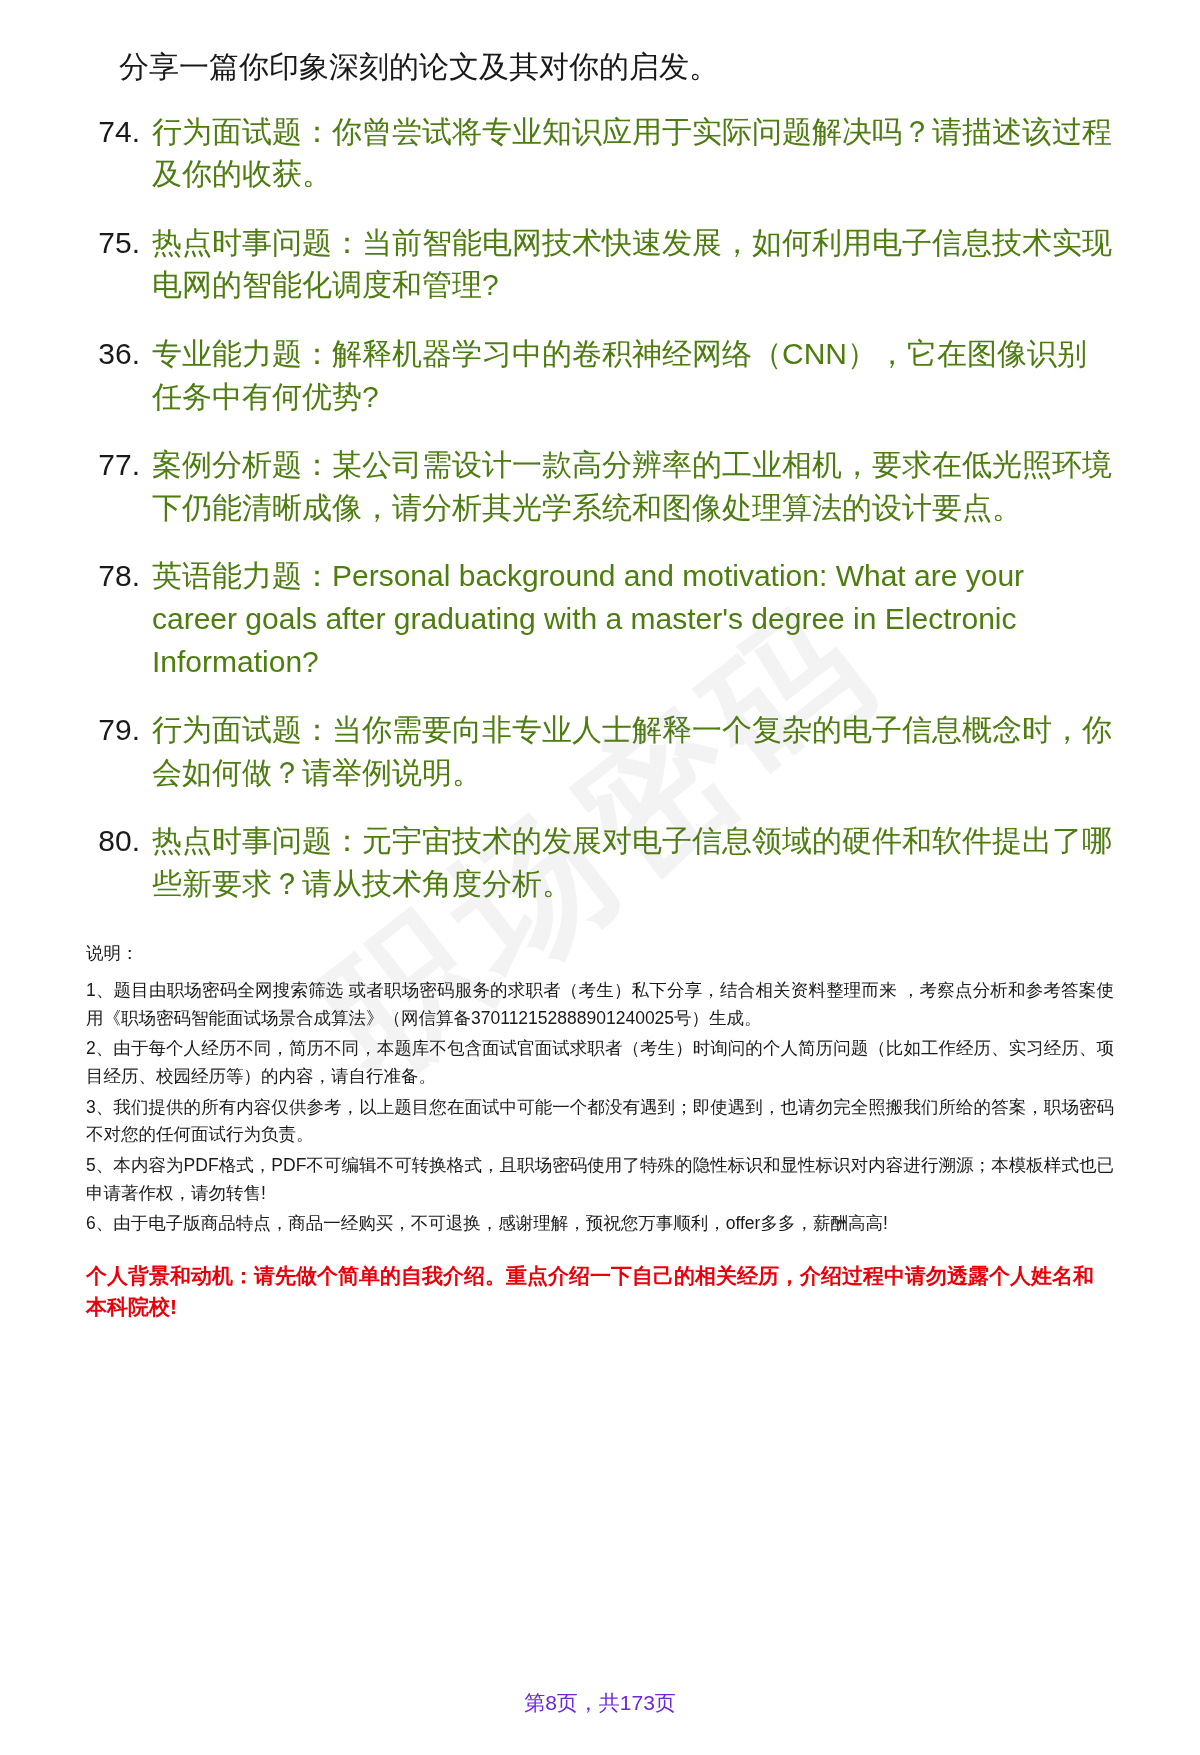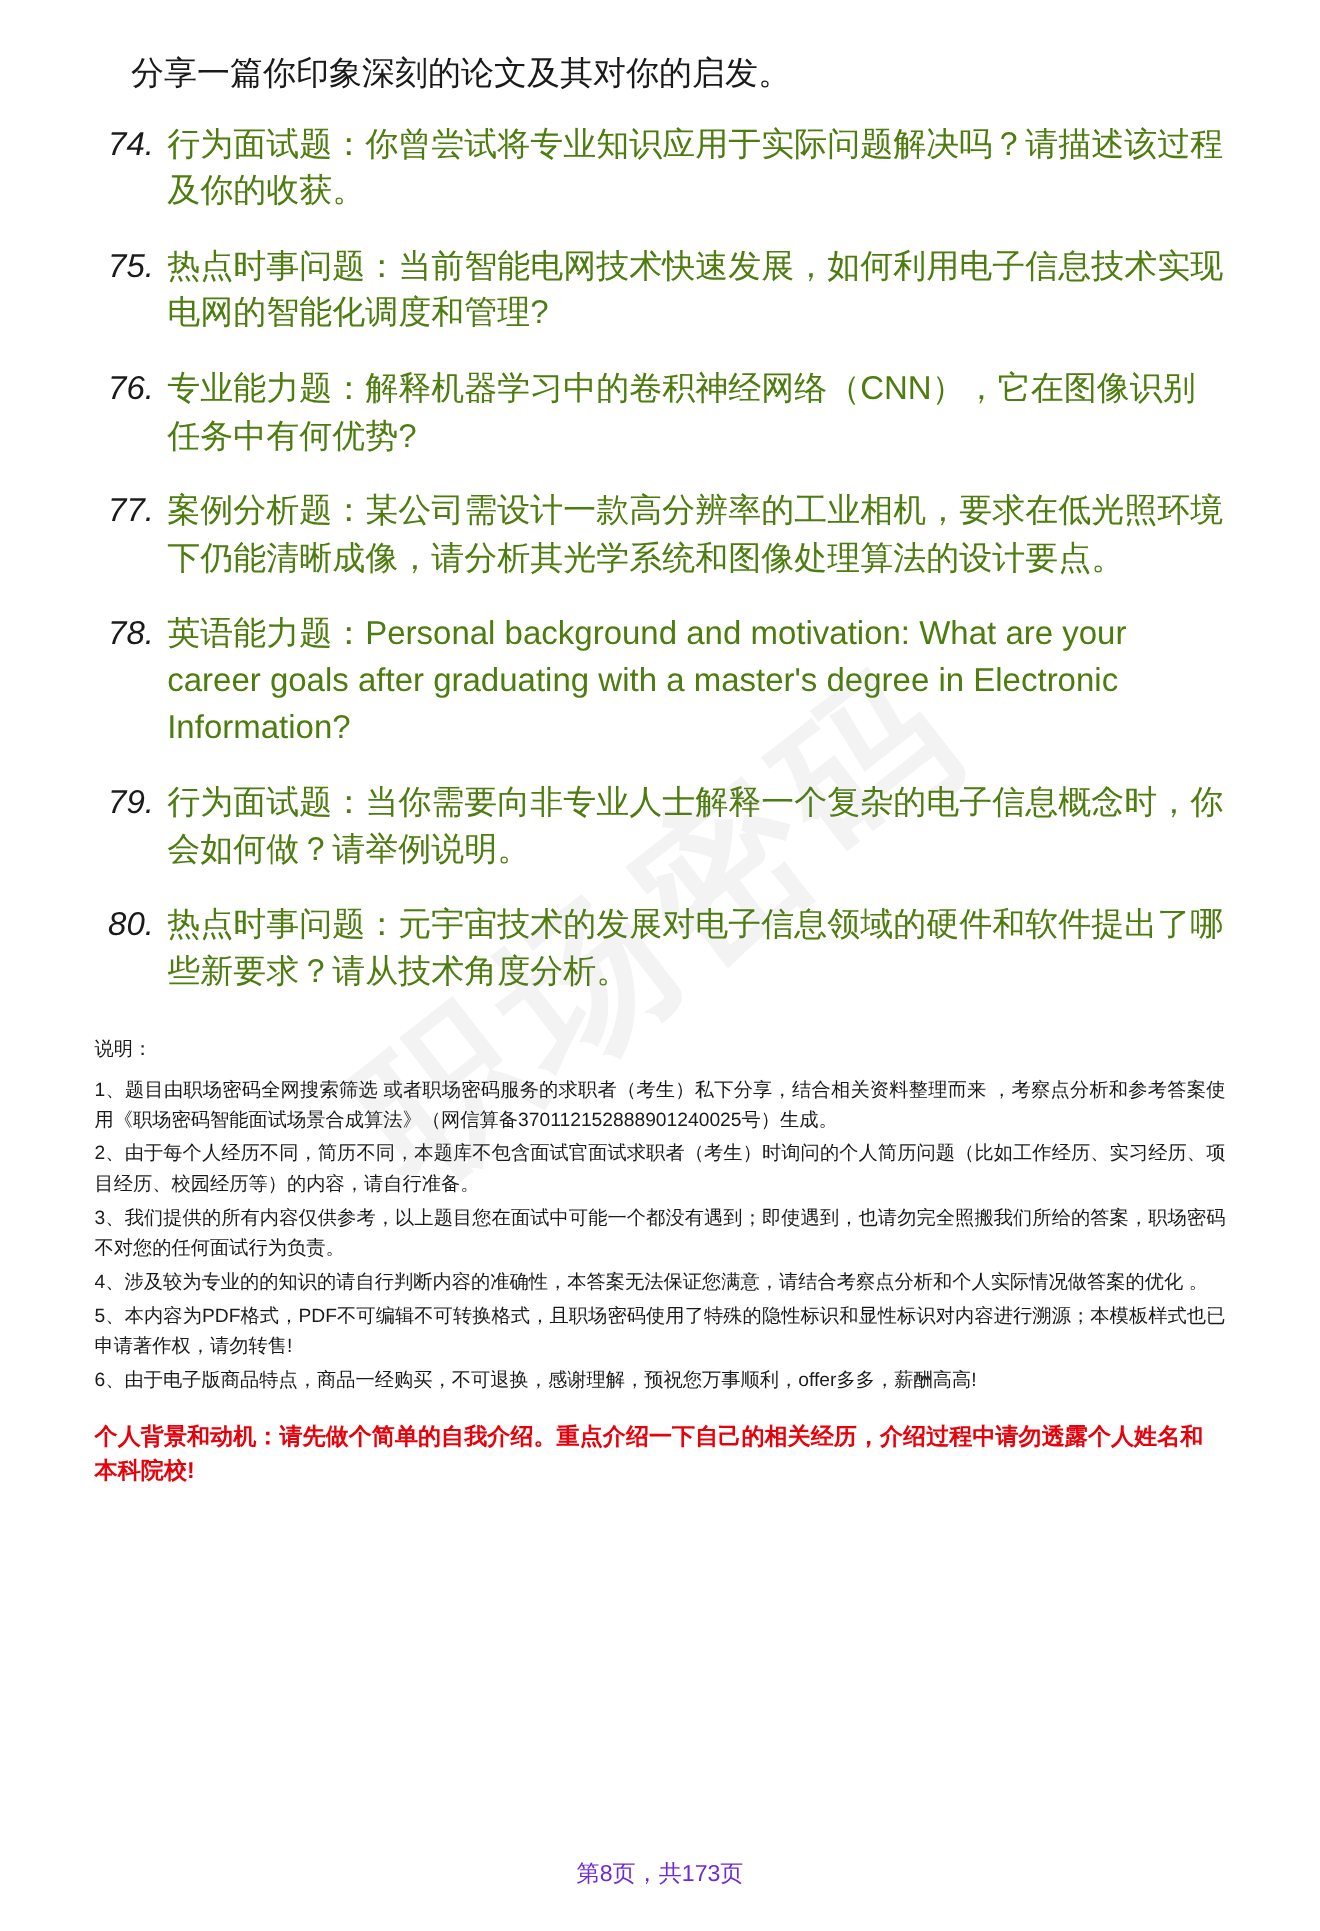--- a/index.html
+++ b/index.html
@@ -56,21 +56,20 @@
   }
   .qnum {
     width: 66px;
     flex: 0 0 66px;
     text-align: right;
     font-size: 30px;
     line-height: 1.42;
     padding-right: 12px;
     box-sizing: border-box;
     color: #1a1a1a;
-    font-style: italic;
   }
   .qtext {
     flex: 1 1 auto;
     font-size: 30px;
     line-height: 1.42;
     color: #4d7c0f;
   }
   .notes {
     margin-top: 34px;
     font-size: 17.5px;
@@ -113,21 +112,21 @@
   <ol class="qlist">
     <li>
       <span class="qnum">74.</span>
       <span class="qtext">行为面试题：你曾尝试将专业知识应用于实际问题解决吗？请描述该过程及你的收获。</span>
     </li>
     <li>
       <span class="qnum">75.</span>
       <span class="qtext">热点时事问题：当前智能电网技术快速发展，如何利用电子信息技术实现电网的智能化调度和管理?</span>
     </li>
     <li>
-      <span class="qnum">76.</span>
+      <span class="qnum">36.</span>
       <span class="qtext">专业能力题：解释机器学习中的卷积神经网络（CNN），它在图像识别任务中有何优势?</span>
     </li>
     <li>
       <span class="qnum">77.</span>
       <span class="qtext">案例分析题：某公司需设计一款高分辨率的工业相机，要求在低光照环境下仍能清晰成像，请分析其光学系统和图像处理算法的设计要点。</span>
     </li>
     <li>
       <span class="qnum">78.</span>
       <span class="qtext">英语能力题：Personal background and motivation: What are your career goals after graduating with a master's degree in Electronic Information?</span>
     </li>
@@ -139,21 +138,20 @@
       <span class="qnum">80.</span>
       <span class="qtext">热点时事问题：元宇宙技术的发展对电子信息领域的硬件和软件提出了哪些新要求？请从技术角度分析。</span>
     </li>
   </ol>
 
   <div class="notes">
     <p class="title">说明：</p>
     <p>1、题目由职场密码全网搜索筛选 或者职场密码服务的求职者（考生）私下分享，结合相关资料整理而来 ，考察点分析和参考答案使用《职场密码智能面试场景合成算法》（网信算备370112152888901240025号）生成。</p>
     <p>2、由于每个人经历不同，简历不同，本题库不包含面试官面试求职者（考生）时询问的个人简历问题（比如工作经历、实习经历、项目经历、校园经历等）的内容，请自行准备。</p>
     <p>3、我们提供的所有内容仅供参考，以上题目您在面试中可能一个都没有遇到；即使遇到，也请勿完全照搬我们所给的答案，职场密码不对您的任何面试行为负责。</p>
-    <p>4、涉及较为专业的的知识的请自行判断内容的准确性，本答案无法保证您满意，请结合考察点分析和个人实际情况做答案的优化 。</p>
     <p>5、本内容为PDF格式，PDF不可编辑不可转换格式，且职场密码使用了特殊的隐性标识和显性标识对内容进行溯源；本模板样式也已申请著作权，请勿转售!</p>
     <p>6、由于电子版商品特点，商品一经购买，不可退换，感谢理解，预祝您万事顺利，offer多多，薪酬高高!</p>
   </div>
 
   <div class="highlight">个人背景和动机：请先做个简单的自我介绍。重点介绍一下自己的相关经历，介绍过程中请勿透露个人姓名和本科院校!</div>
 
   <div class="footer">第8页，共173页</div>
 
 </div>
 

